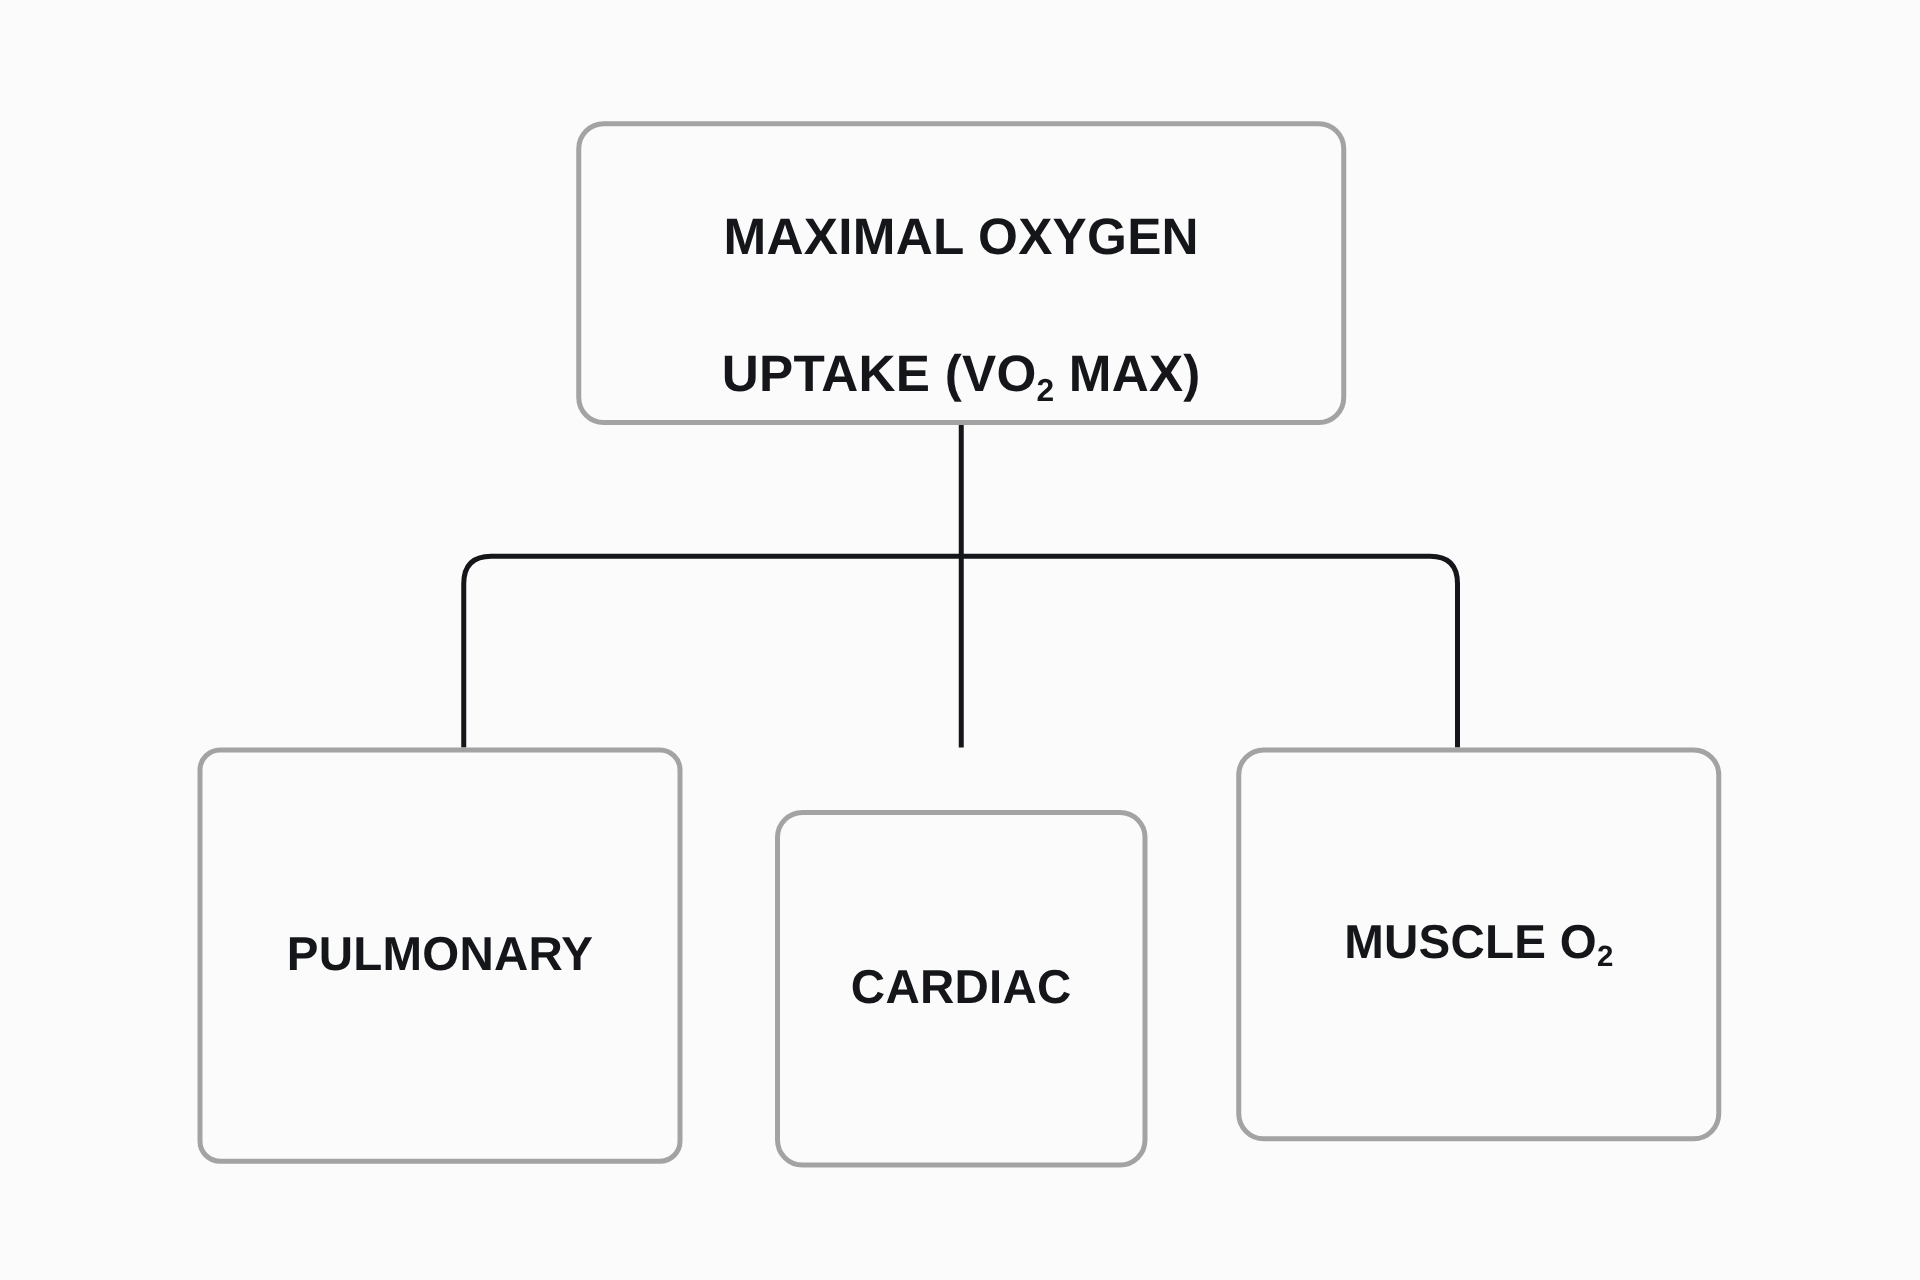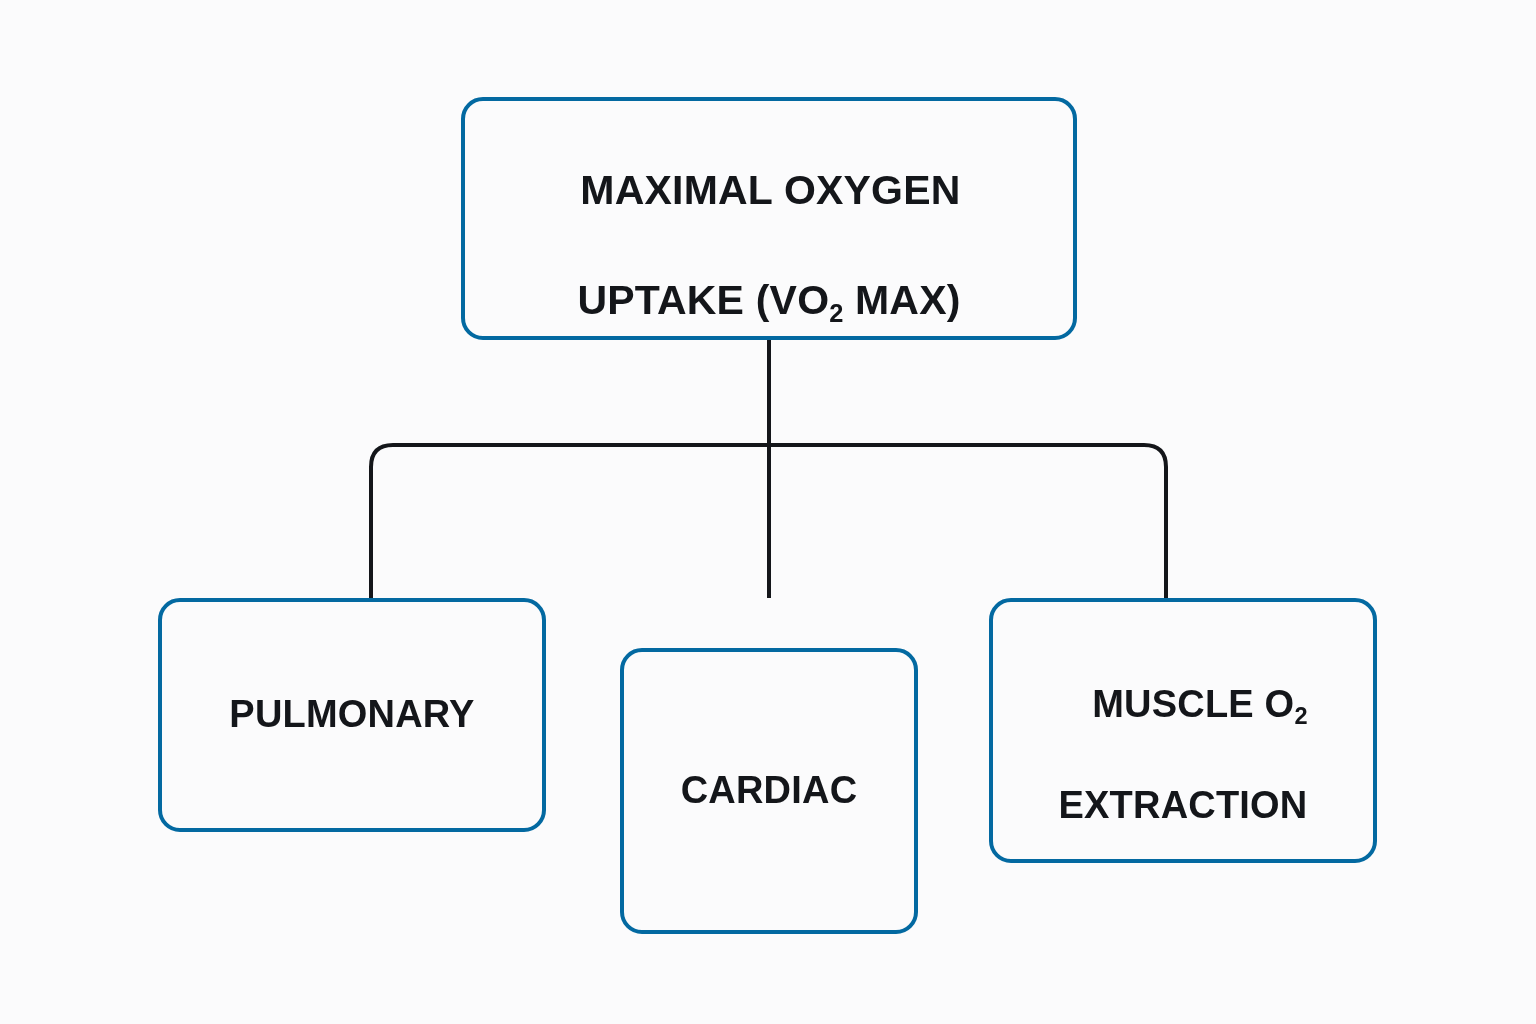--- a/index.html
+++ b/index.html
@@ -30,26 +30,26 @@
     height: 1024px;
     z-index: 1;
   }
 
   
   .node {
     position: absolute;
     z-index: 2;
     box-sizing: border-box;
     background: #fbfbfc;
-    border: 4px solid #0369a1;
+    border: 4px solid #a3a3a3;
     border-radius: 22px;
     display: flex;
     align-items: center;
     justify-content: center;
-    text-align: right;
+    text-align: center;
   }
 
   .node-label {
     color: #14161a;
     font-weight: bold;
     letter-spacing: 0.2px;
     line-height: 1.30;
     text-transform: uppercase;
     white-space: pre-line;
   }
@@ -64,34 +64,35 @@
   #node-root .node-label {
     font-size: 41px;
     line-height: 1.34;
   }
 
   
   #node-pulmonary-ventilation {
     left: 158px;
     top: 598px;
     width: 388px;
-    height: 234px;
+    height: 333px;
+    border-radius: 18px;
   }
   #node-cardiac-output {
     left: 620px;
     top: 612px;
     width: 298px;
     height: 286px;
     margin-top: 36px;
   }
   #node-muscle-o2-extraction {
     left: 989px;
     top: 598px;
     width: 388px;
-    height: 265px;
+    height: 315px;
   }
   #node-pulmonary-ventilation .node-label,
   #node-cardiac-output .node-label,
   #node-muscle-o2-extraction .node-label {
     font-size: 38px;
   }
 
   
   .subscript {
     font-size: 0.62em;
@@ -129,17 +130,16 @@
 
   <div class="node" id="node-cardiac-output">
     <div class="node-label">
       <span>CARDIAC</span><br>
     </div>
   </div>
 
   <div class="node" id="node-muscle-o2-extraction">
     <div class="node-label">
       <span>MUSCLE O</span><span class="subscript">2</span><br>
-      <span>EXTRACTION</span>
     </div>
   </div>
 
 </div>
 
 </body></html>

